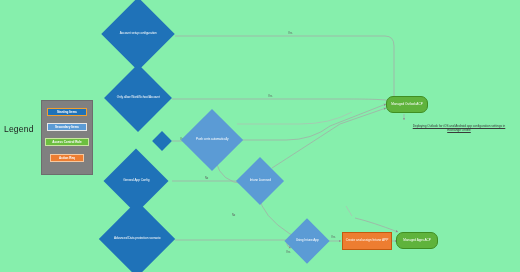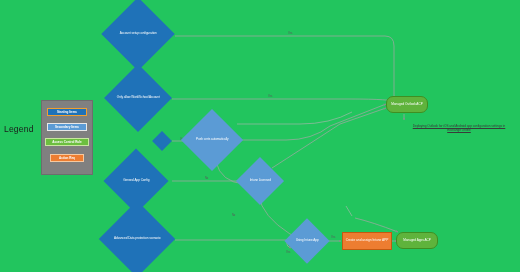--- a/index.html
+++ b/index.html
@@ -8,21 +8,21 @@
     padding: 0;
     background: #ffffff;
   }
   body {
     font-family: "Liberation Sans", sans-serif;
   }
   #canvas {
     position: relative;
     width: 520px;
     height: 272px;
-    background: #22c55e;
+    background: #86efac;
     overflow: hidden;
   }
   #edges {
     position: absolute;
     left: 0;
     top: 0;
     width: 520px;
     height: 272px;
   }
   .node {

